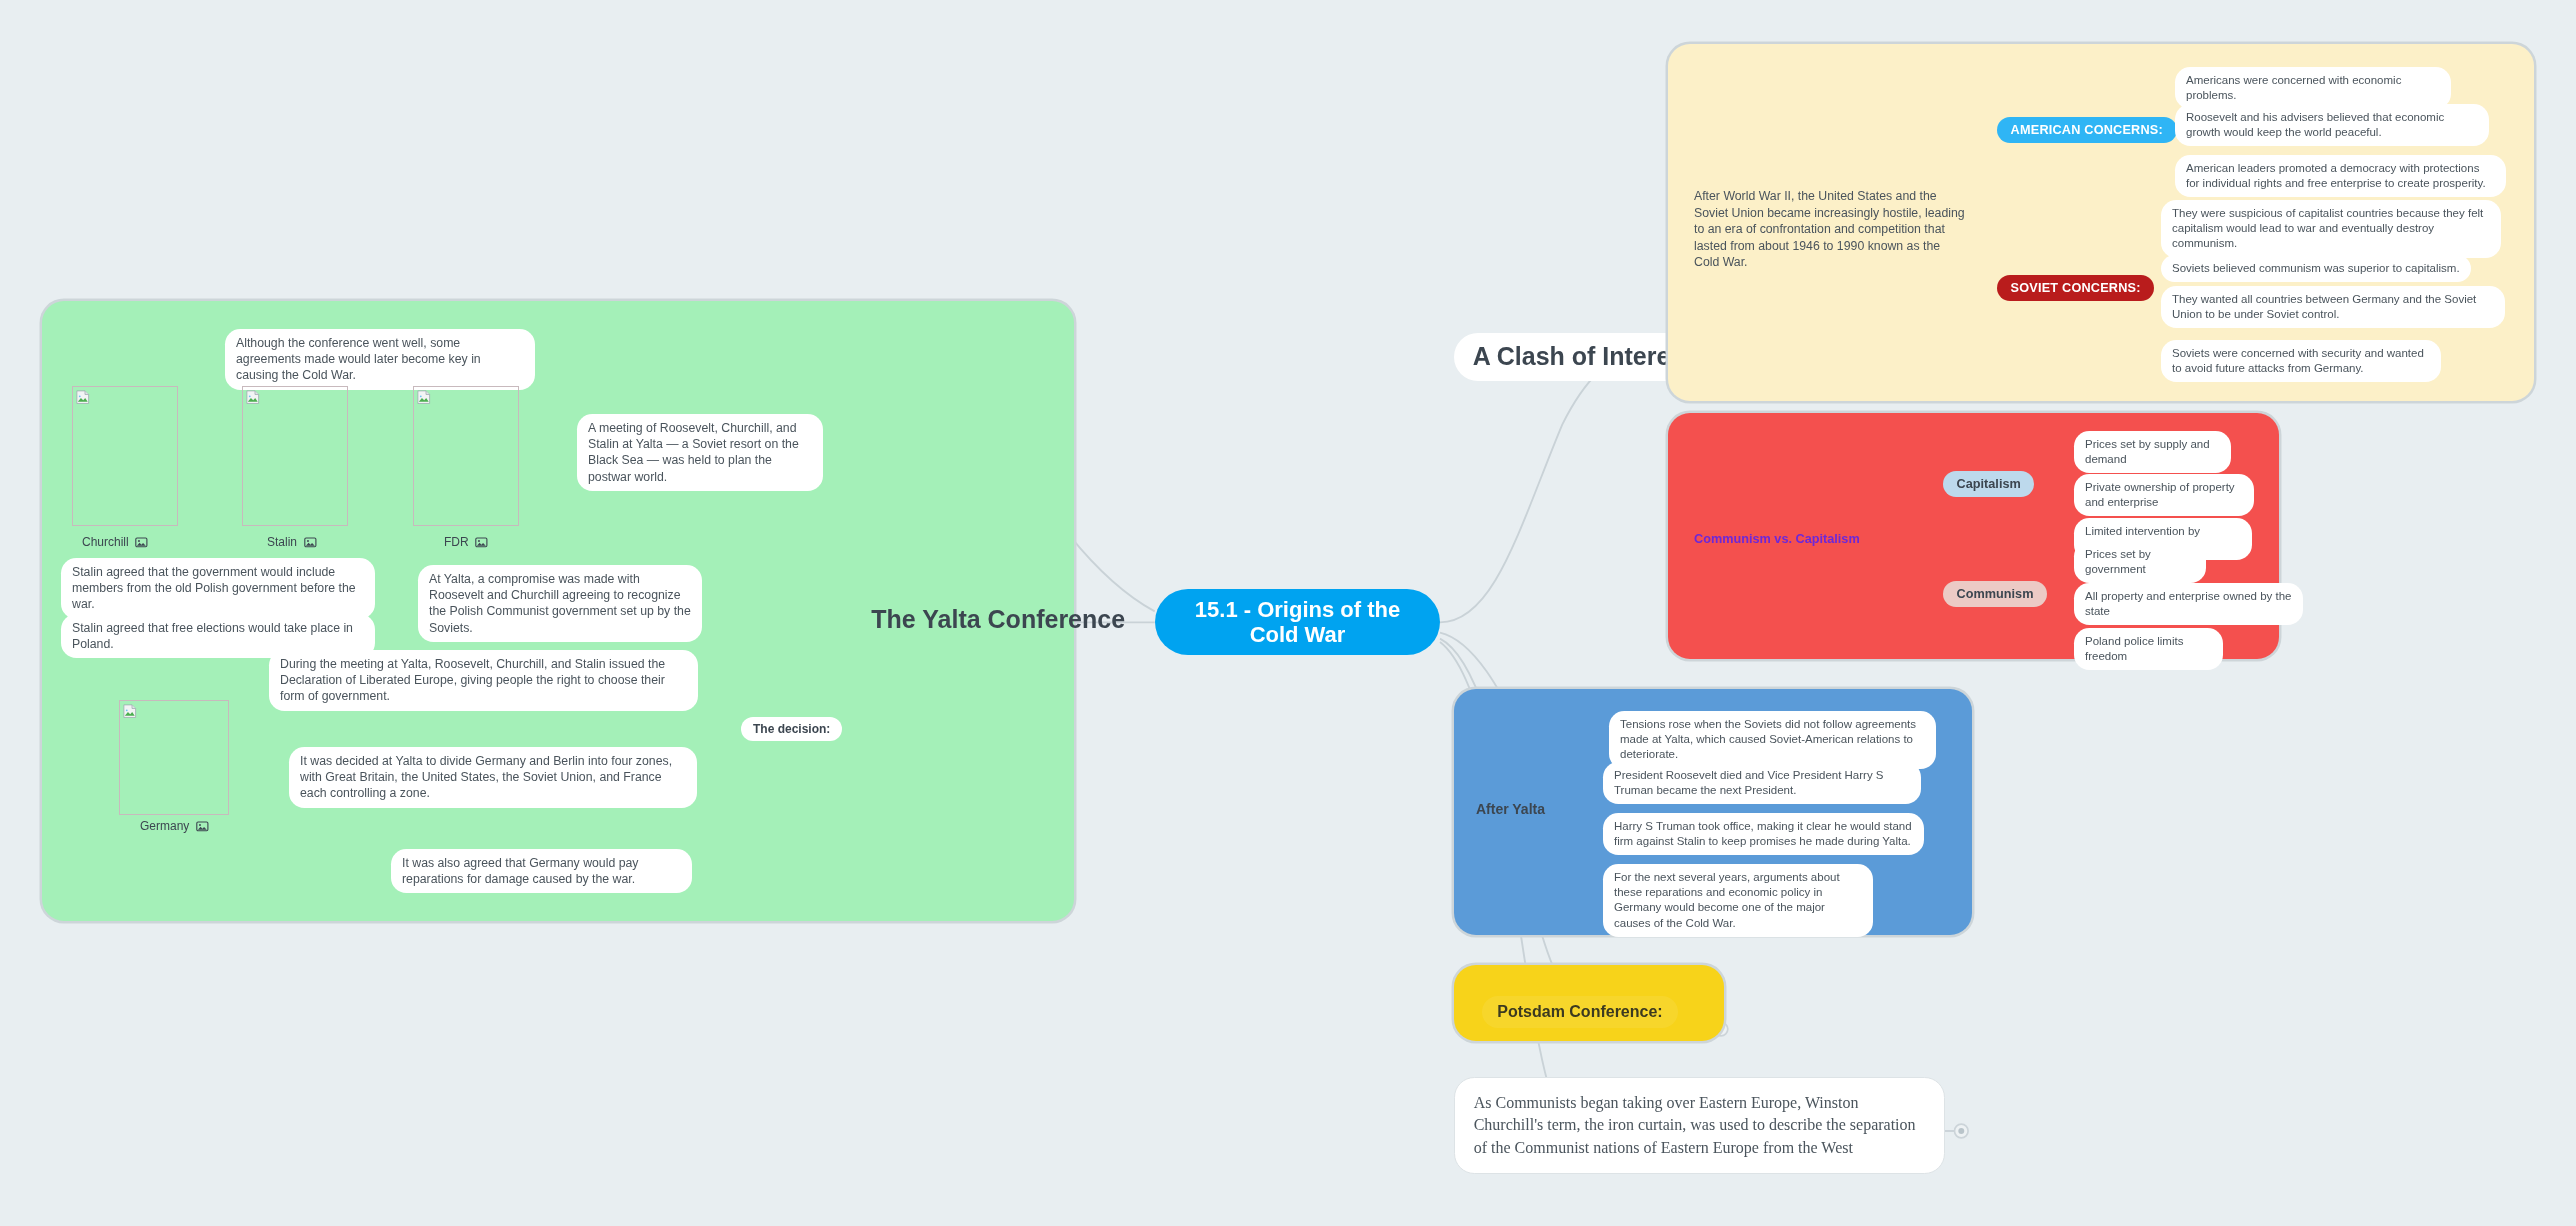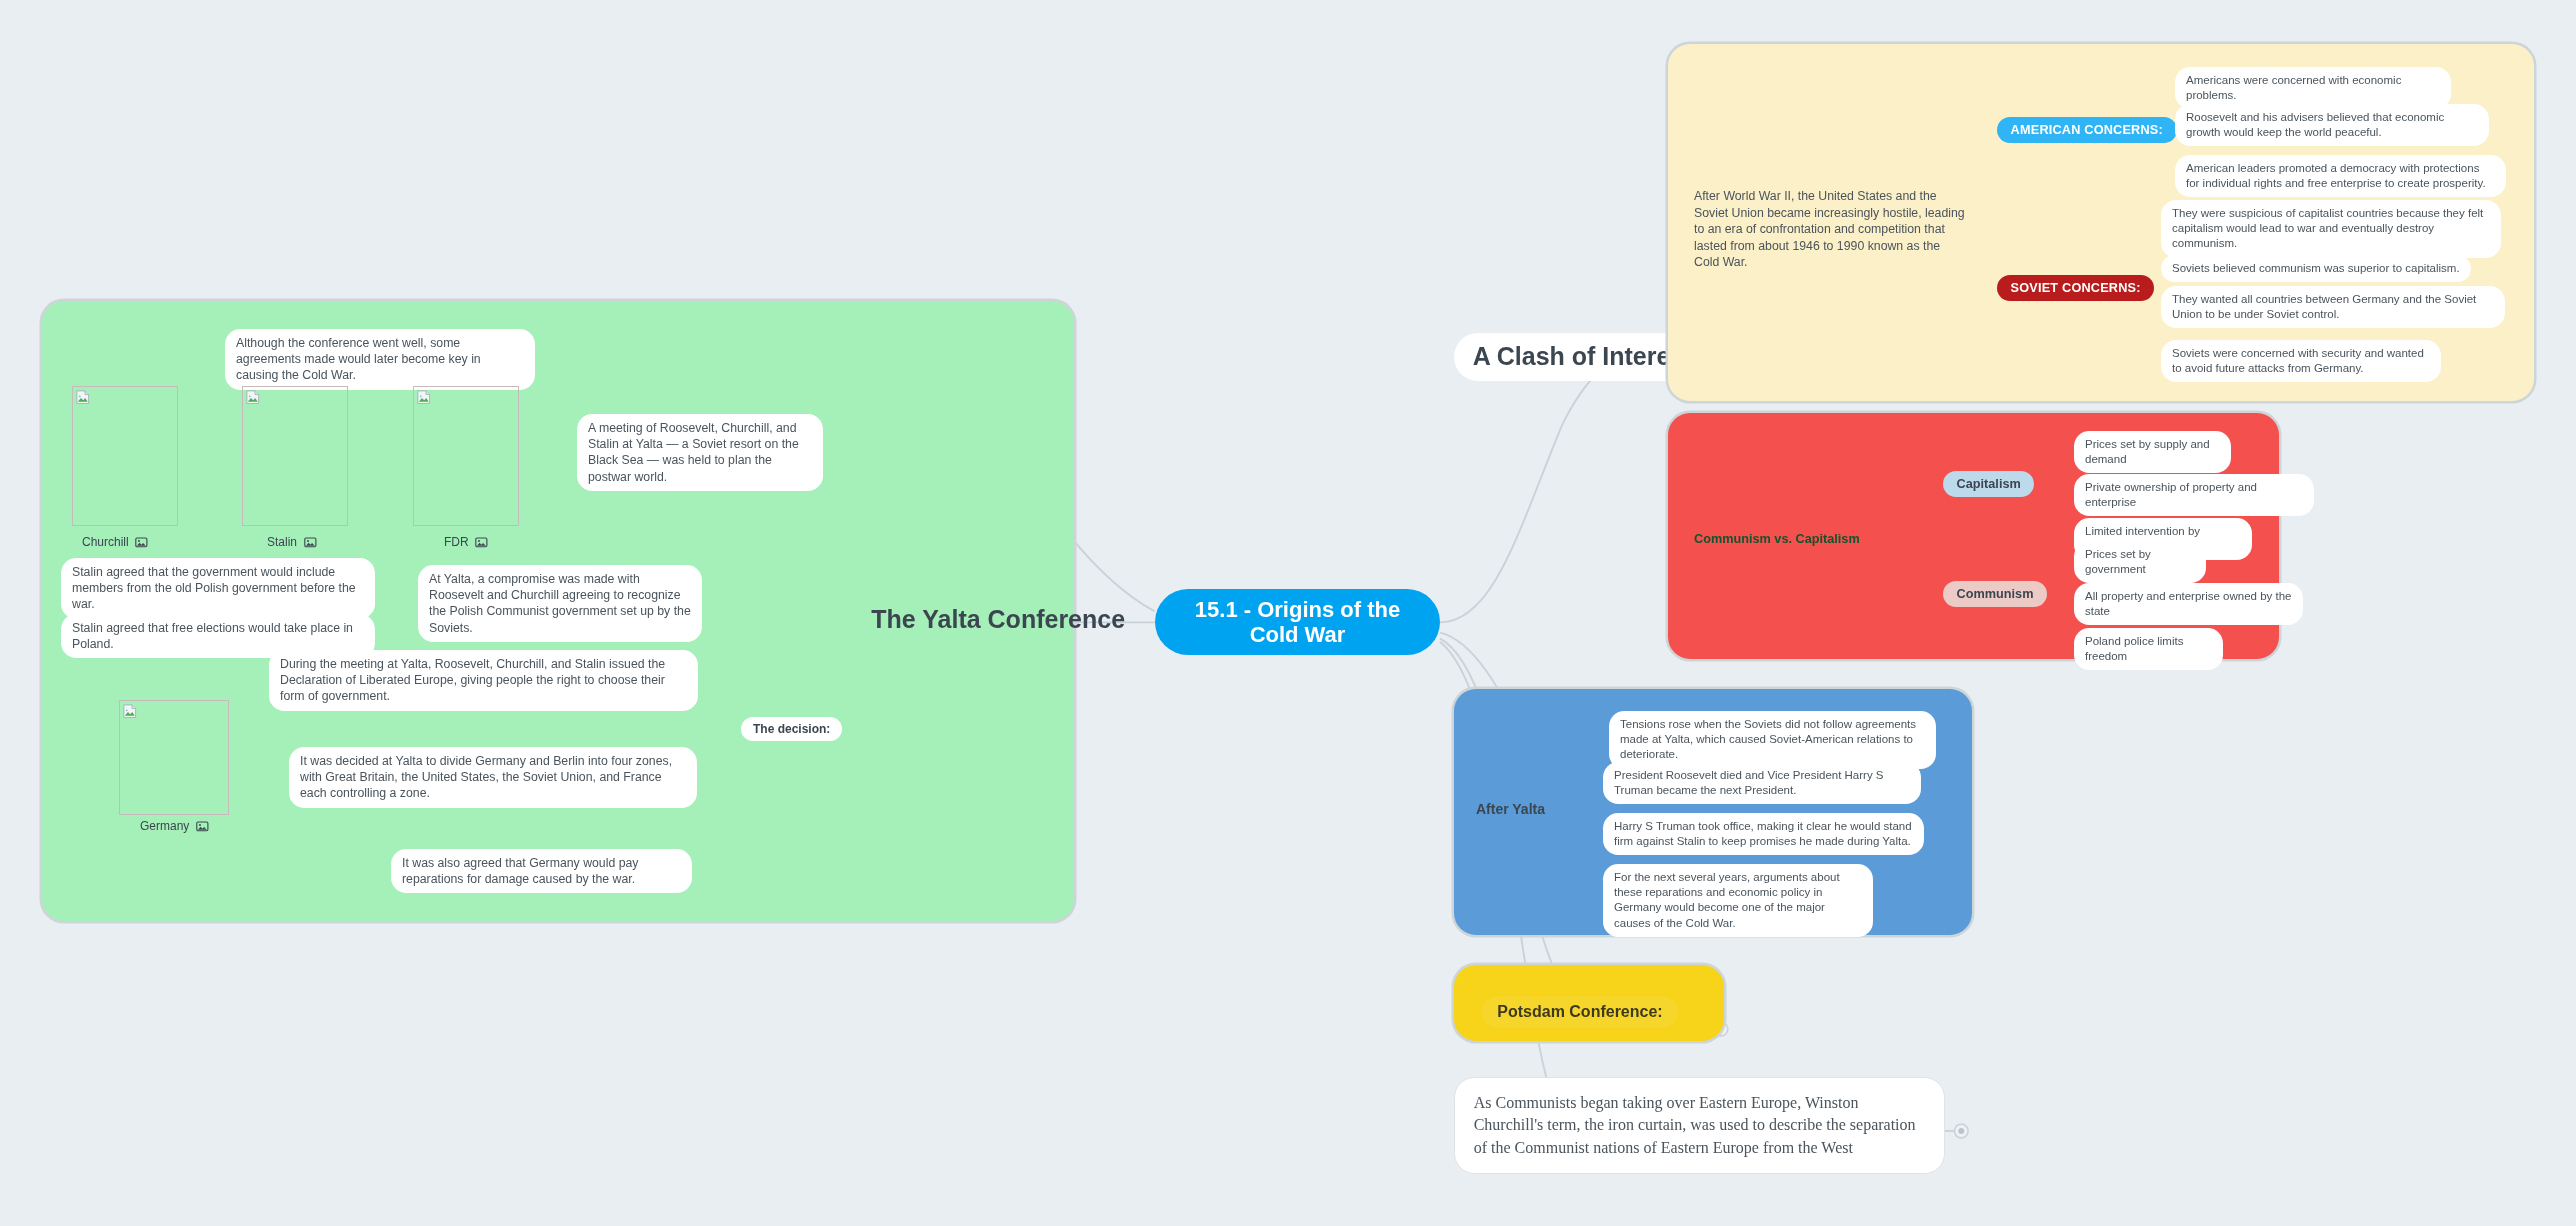--- a/index.html
+++ b/index.html
@@ -393,32 +393,32 @@
   </div>
   <div class="leaf tiny" style="left:2161px; top:286px; width:344px;">
     <span>They wanted all countries between Germany and the Soviet Union to be under Soviet control.</span>
   </div>
   <div class="leaf tiny" style="left:2161px; top:340px; width:280px;">
     <span>Soviets were concerned with security and wanted to avoid future attacks from Germany.</span>
   </div>
 
   <div class="panel panel-red" style="left:1668px; top:413px; width:611px; height:246px;"></div>
 
-  <div class="sub-title" style="left:1694px; top:532px; color:#14532d;">
+  <div class="sub-title" style="left:1694px; top:532px; color:#6d28d9;">
     <span>Communism vs. Capitalism</span>
   </div>
 
   <div class="chip chip-lblue" style="left:1943px; top:471px;">
     <span>Capitalism</span>
   </div>
 
   <div class="leaf tiny" style="left:2074px; top:431px; width:157px;">
     <span>Prices set by supply and demand</span>
   </div>
-  <div class="leaf tiny" style="left:2074px; top:474px; width:240px;">
+  <div class="leaf tiny" style="left:2074px; top:474px; width:180px;">
     <span>Private ownership of property and enterprise</span>
   </div>
   <div class="leaf tiny" style="left:2074px; top:518px; width:178px;">
     <span>Limited intervention by government</span>
   </div>
 
   <div class="chip chip-pink" style="left:1943px; top:581px;">
     <span>Communism</span>
   </div>
 

